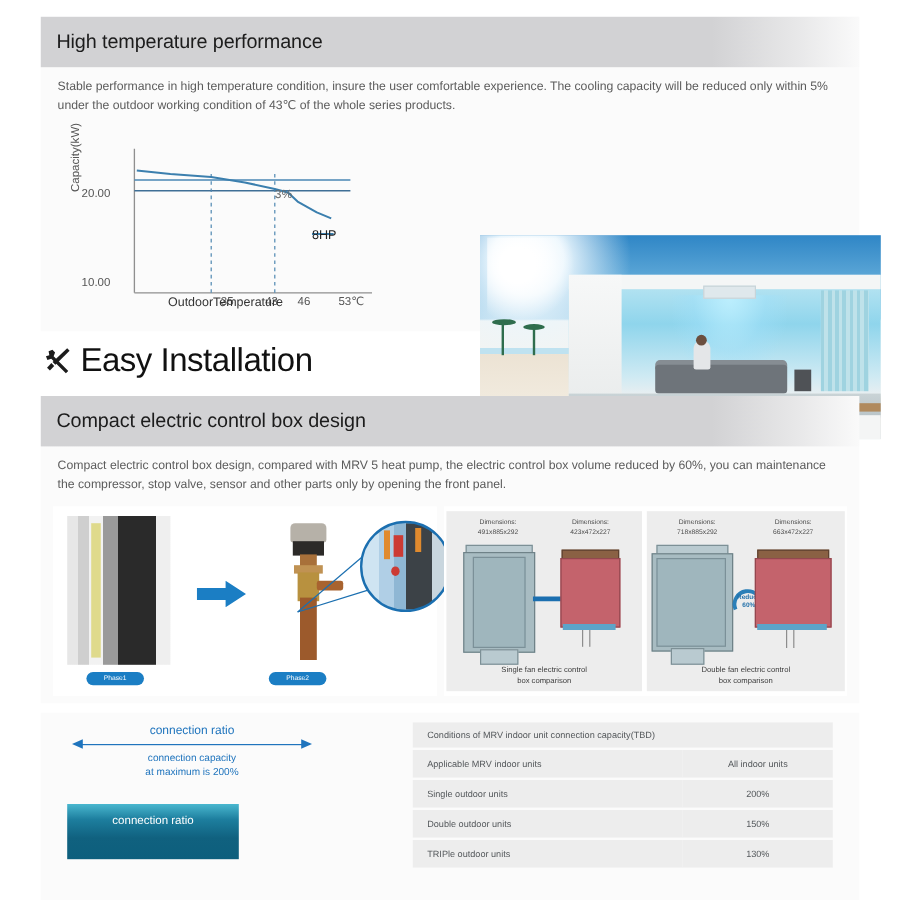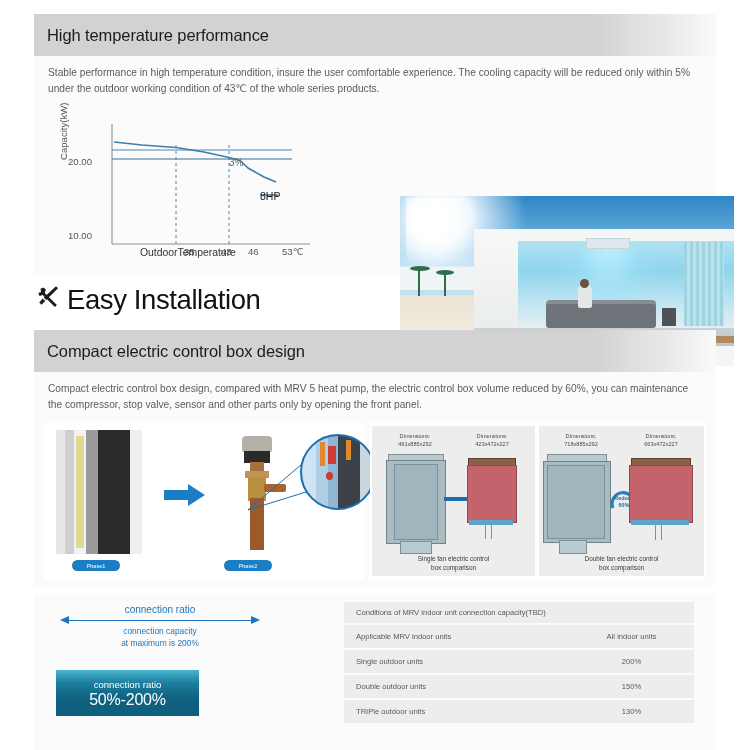--- a/index.html
+++ b/index.html
@@ -77,21 +77,21 @@
   .ph-person{position:absolute;left:178px;top:88px;width:14px;height:24px;background:#e4e6e8;border-radius:6px 6px 2px 2px;}
   .ph-person:after{content:"";position:absolute;left:2px;top:-5px;width:9px;height:9px;background:#6b4f3f;border-radius:50%;}
   .ph-floor{position:absolute;left:74px;top:132px;width:260px;height:20px;background:linear-gradient(to bottom,#c9d3d6,#b9c4c8);}
   .ph-wood{position:absolute;left:74px;top:140px;width:260px;height:7px;background:#b08a5e;}
   .ph-white{position:absolute;left:74px;top:150px;width:260px;height:20px;background:#f4f5f5;}
   .ph-win{position:absolute;left:284px;top:46px;width:40px;height:84px;background:repeating-linear-gradient(to right,#9fd3e0 0 3px,#bfe2ea 3px 6px);}
   .ph-tbl{position:absolute;left:262px;top:112px;width:14px;height:18px;background:#4f5256;}
 
   
   .bigheading{
-    position:absolute;left:36px;top:284px;display:flex;gap:7px;
+    position:absolute;left:36px;top:284px;display:flex;align-items:center;gap:7px;
   }
   .bigheading .txt{font-size:27.5px;color:#111;font-weight:400;letter-spacing:-0.4px;}
   .tool-icon{width:24px;height:24px;}
 
   
   #sec-compact{top:330px;height:256px;}
   .cmp-body{position:relative;height:170px;}
   .cmp-left{
     position:absolute;left:10px;top:6px;width:320px;height:158px;background:#ffffff;
   }
@@ -386,21 +386,20 @@
           <span class="hdL"></span>
           <span class="ln"></span>
           <span class="hdR"></span>
         </div>
         <div class="sub1">connection capacity</div>
         <div class="sub2">at maximum is 200%</div>
       </div>
 
       <div class="bluebox">
         <div class="l1">connection ratio</div>
-        <div class="l2">50%-200%</div>
       </div>
 
       <table class="ratio-table">
         <tbody>
           <tr class="hdr">
             <td colspan="2">Conditions of MRV indoor unit connection capacity(TBD)</td>
           </tr>
           <tr>
             <td>Applicable MRV indoor units</td>
             <td class="val">All indoor units</td>

